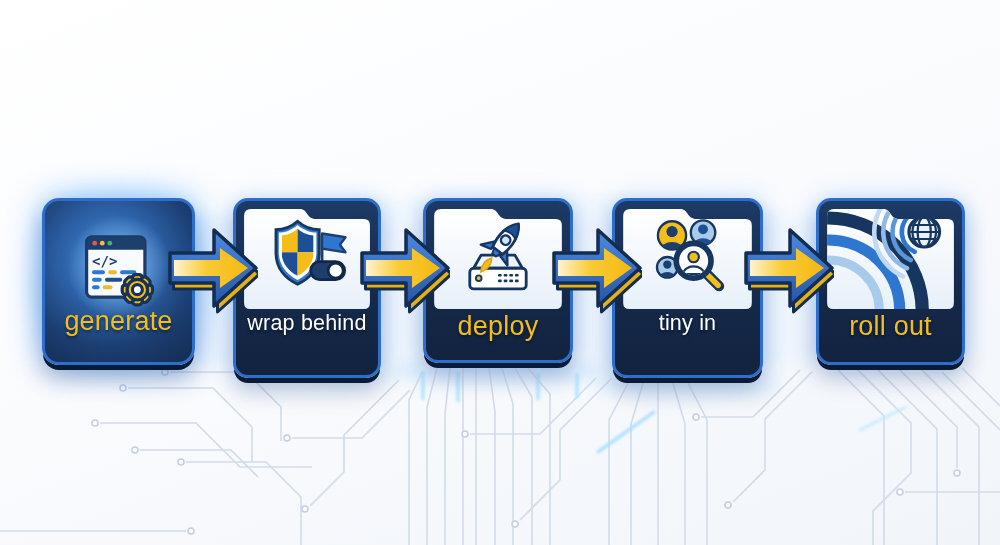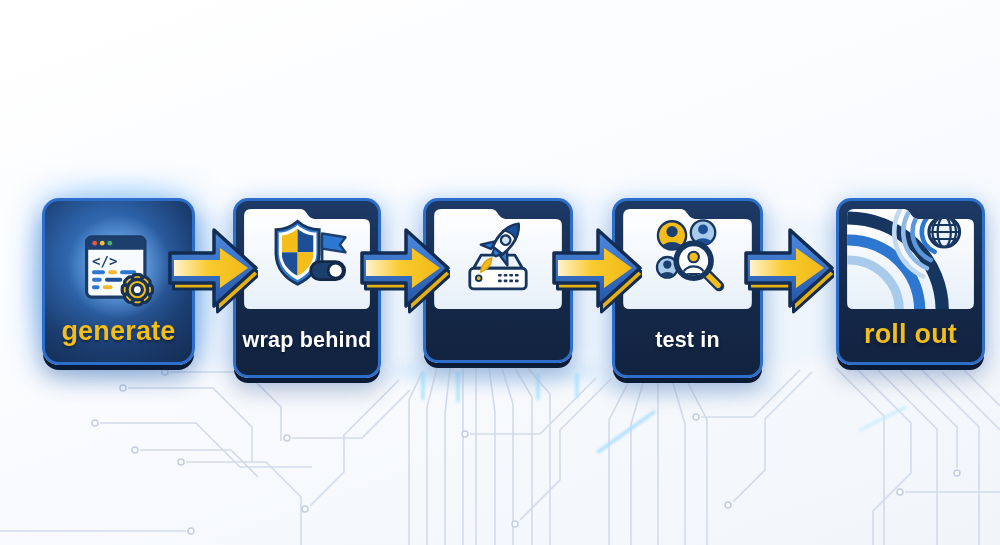--- a/index.html
+++ b/index.html
@@ -23,29 +23,29 @@
     box-sizing:border-box;
   }
   .card.c1{
     left:42px;top:198px;width:153px;height:167px;border-radius:17px;
     background:radial-gradient(circle at 44% 36%, #4487cf 0%, #2d62a8 36%, #1b3d70 68%, #142c52 100%);
     box-shadow:0 6px 0 -1px #0b1b36, 0 14px 22px rgba(30,60,120,.3), 0 0 34px rgba(120,185,255,.85);
   }
   .c2{left:233px;top:198px;width:148px;height:180px;}
   .c3{left:423px;top:198px;width:150px;height:165px;}
   .c4{left:612px;top:198px;width:151px;height:180px;}
-  .c5{left:836px;top:198px;width:149px;height:167px;}
+  .c5{left:816px;top:198px;width:149px;height:167px;}
   .panel{position:absolute;left:3px;right:3px;top:3px;height:106px;width:calc(100% - 6px);}
   .icon{position:absolute;top:9px;left:50%;transform:translateX(-50%);width:94px;height:94px;}
   .c1 .icon{top:12px;width:108px;height:108px;}
   .icon-full{position:absolute;left:3px;top:3px;width:calc(100% - 6px);height:106px;transform:none;}
   .labels{
     position:absolute;left:4px;right:4px;top:111px;bottom:5px;
-    display:flex;flex-direction:column;align-items:center;justify-content:center;
-    font-weight:700;line-height:1.1;letter-spacing:.2px;
+    display:flex;flex-direction:column;align-items:center;
+    font-weight:400;line-height:1.1;letter-spacing:.2px;
     text-shadow:0 2px 3px rgba(4,14,34,.55);white-space:nowrap;
   }
   .c1 .labels{top:106px;}
   .one .labels{font-size:27px;}
   .two .labels{font-size:21.5px;}
   .line-yellow{color:#f3bd1a;}
   .line-white{color:#ffffff;}
   .arrow{position:absolute;top:222px;width:90px;height:92px;z-index:40;}
   .arrow svg{width:100%;height:100%;display:block;}
   .a1{left:168px;}.a2{left:360px;}.a3{left:552px;}.a4{left:744px;}
@@ -267,20 +267,23 @@
       <g transform="rotate(38 52 40)">
         <path d="M52 54 C56.5 60 56.5 66 52 73 C47.5 66 47.5 60 52 54 Z" fill="#f5bd1a" stroke="#e0a40f" stroke-width="1.5"></path>
         <path d="M45.5 36 L34 50 L45.5 47 Z" fill="#2e77d0" stroke="#17355f" stroke-width="2.5" stroke-linejoin="round"></path>
         <path d="M58.5 36 L70 50 L58.5 47 Z" fill="#2e77d0" stroke="#17355f" stroke-width="2.5" stroke-linejoin="round"></path>
         <path d="M52 8 C60 16 62.5 30 58.5 44 L45.5 44 C41.5 30 44 16 52 8 Z" fill="#fdfeff" stroke="#17355f" stroke-width="3" stroke-linejoin="round"></path>
         <path d="M52 8 C56 12 58.5 17 59.8 23 C55 20.5 49 20.5 44.2 23 C45.5 17 48 12 52 8 Z" fill="#1d4f97" stroke="#17355f" stroke-width="2"></path>
         <circle cx="52" cy="30" r="5" fill="#cfe4f8" stroke="#17355f" stroke-width="2.5"></circle>
         <path d="M47.5 44 H56.5 L54.5 50 H49.5 Z" fill="#2e77d0" stroke="#17355f" stroke-width="2" stroke-linejoin="round"></path>
       </g>
     </svg>
+    <div class="labels">
+      <div class="line-yellow">deploy</div>
+    </div>
   </div>
 
   <div class="arrow a3">
     <svg viewBox="0 0 90 92" aria-hidden="true">
       <path d="M2 31 H46 V8 L88 46 L46 84 V61 H2 Z" transform="translate(3.5,6)" fill="#e7b211" stroke="#132c52" stroke-width="3" stroke-linejoin="round"></path>
       <path d="M2 31 H46 V8 L88 46 L46 84 V61 H2 Z" fill="url(#arrowBlue)" stroke="#132c52" stroke-width="3.5" stroke-linejoin="round"></path>
       <path d="M6 38 H52 V26 L80 46 L52 66 V54 H6 Z" fill="url(#arrowYellow)"></path>
     </svg>
   </div>
 
@@ -324,21 +327,21 @@
         <line x1="70" y1="68" x2="83" y2="81" stroke="#16355f" stroke-width="11" stroke-linecap="round"></line>
         <line x1="70.5" y1="68.5" x2="82" y2="80" stroke="#f5bd1a" stroke-width="6" stroke-linecap="round"></line>
         <circle cx="56" cy="54" r="18.5" fill="#fbfdff" stroke="#16355f" stroke-width="6"></circle>
         <g clip-path="url(#lensClip)">
           <path d="M45 68 a11 8 0 0 1 22 0 Z" fill="#fdfeff" stroke="#17355f" stroke-width="2.2"></path>
           <circle cx="56" cy="50" r="5.6" fill="#f5bd1a" stroke="#17355f" stroke-width="2.2"></circle>
         </g>
       </g>
     </svg>
     <div class="labels">
-      <div class="line-white">test in</div>
+      <div class="line-white">tiny in</div>
     </div>
   </div>
 
   <div class="arrow a4">
     <svg viewBox="0 0 90 92" aria-hidden="true">
       <path d="M2 31 H46 V8 L88 46 L46 84 V61 H2 Z" transform="translate(3.5,6)" fill="#e7b211" stroke="#132c52" stroke-width="3" stroke-linejoin="round"></path>
       <path d="M2 31 H46 V8 L88 46 L46 84 V61 H2 Z" fill="url(#arrowBlue)" stroke="#132c52" stroke-width="3.5" stroke-linejoin="round"></path>
       <path d="M6 38 H52 V26 L80 46 L52 66 V54 H6 Z" fill="url(#arrowYellow)"></path>
     </svg>
   </div>

